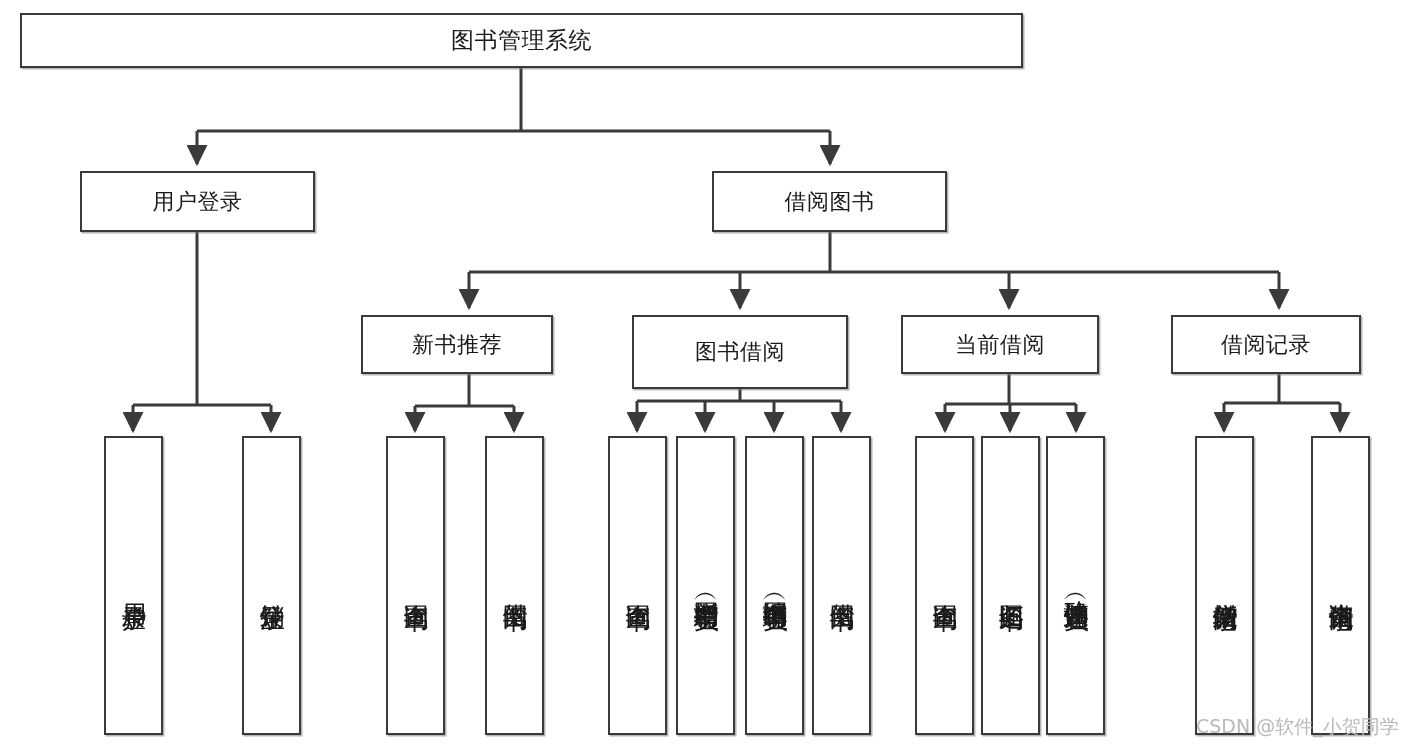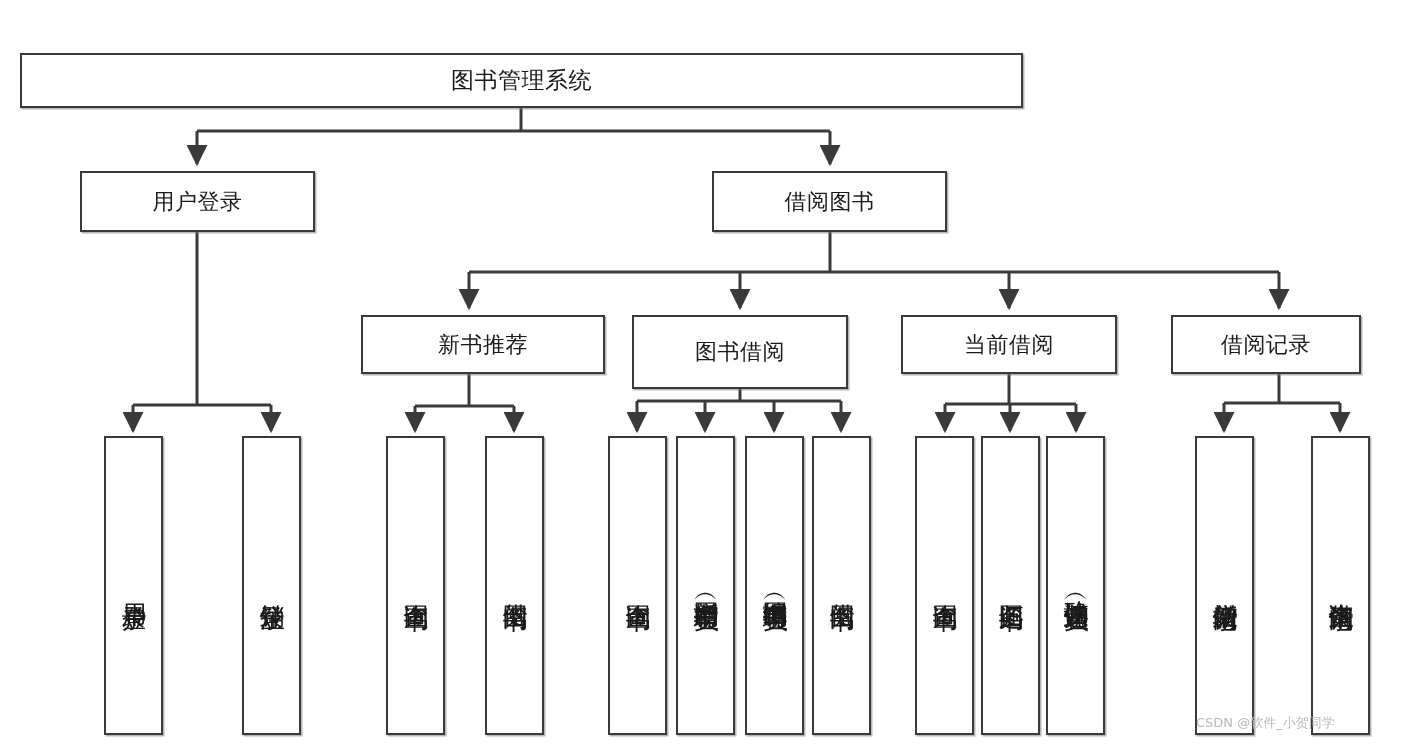--- a/index.html
+++ b/index.html
@@ -55,21 +55,21 @@
     writing-mode: vertical-rl;
     text-orientation: upright;
     font-size: 25px;
     line-height: 1.05;
     letter-spacing: 1px;
     max-height: 100%;
   }
   .watermark {
     position: absolute;
     color: #b9b9b9;
-    font-size: 13px;
+    font-size: 19px;
     white-space: nowrap;
     z-index: 5;
     font-family: "DejaVu Sans", "Liberation Sans", sans-serif;
   }
 </style>
 </head>
 <body>
 
 <div id="canvas">
 
@@ -119,38 +119,38 @@
       <path d="M 1010 404 L 1010 431" marker-end="url(#arrow)"></path>
       <path d="M 1076 404 L 1076 431" marker-end="url(#arrow)"></path>
 
       <path d="M 1279 374 L 1279 403"></path>
       <path d="M 1224 403 L 1340 403"></path>
       <path d="M 1224 403 L 1224 431" marker-end="url(#arrow)"></path>
       <path d="M 1340 403 L 1340 431" marker-end="url(#arrow)"></path>
     </g>
   </svg>
 
-  <div class="node root horiz" style="left:20px; top:13px; width:1003px; height:55px;margin-top:40px;">
+  <div class="node root horiz" style="left:20px; top:13px; width:1003px; height:55px;">
     <span class="label">图书管理系统</span>
   </div>
 
   <div class="node horiz" style="left:80px; top:171px; width:235px; height:61px;">
     <span class="label">用户登录</span>
   </div>
   <div class="node horiz" style="left:712px; top:171px; width:235px; height:61px;">
     <span class="label">借阅图书</span>
   </div>
 
-  <div class="node horiz" style="left:361px; top:315px; width:244px; height:59px;">
+  <div class="node horiz" style="left:361px; top:315px; width:192px; height:59px;">
     <span class="label">新书推荐</span>
   </div>
   <div class="node horiz" style="left:632px; top:315px; width:216px; height:74px;">
     <span class="label">图书借阅</span>
   </div>
-  <div class="node horiz" style="left:901px; top:315px; width:216px; height:59px;">
+  <div class="node horiz" style="left:901px; top:315px; width:198px; height:59px;">
     <span class="label">当前借阅</span>
   </div>
   <div class="node horiz" style="left:1171px; top:315px; width:190px; height:59px;">
     <span class="label">借阅记录</span>
   </div>
 
   <div class="node vert" style="left:104px; top:436px; width:59px; height:299px;">
     <span class="label">用户登录</span>
   </div>
   <div class="node vert" style="left:242px; top:436px; width:59px; height:299px;">

